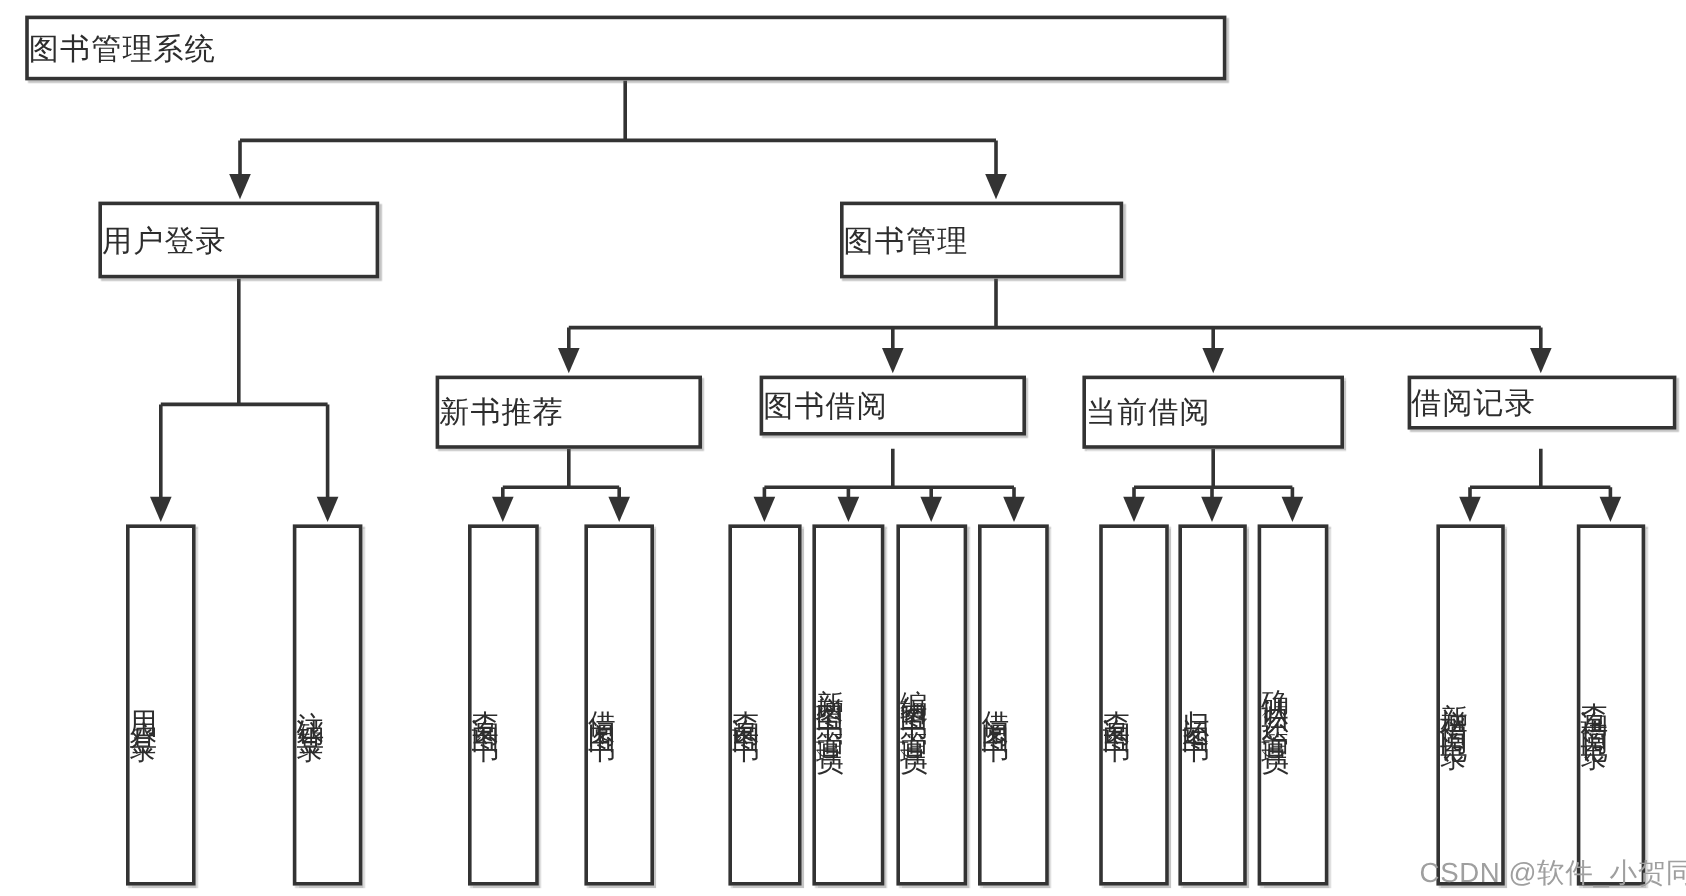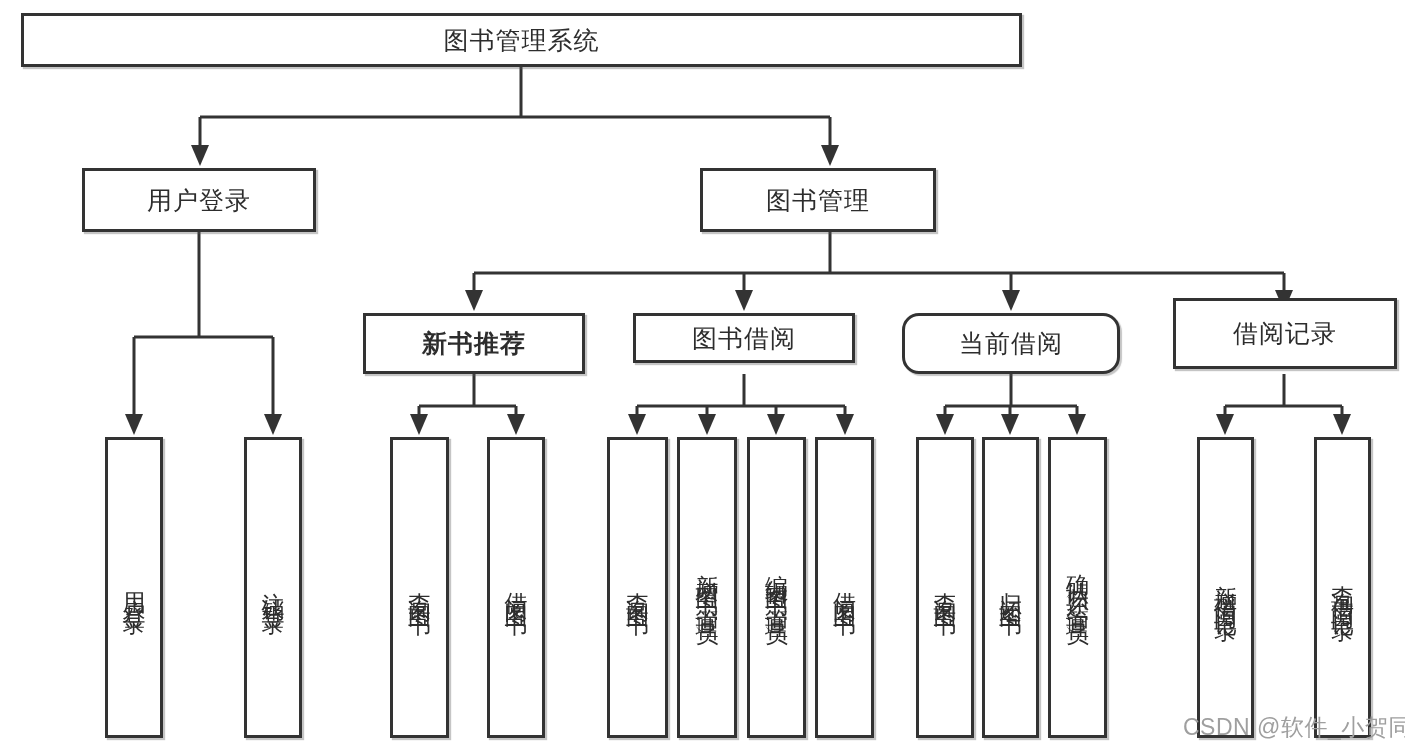--- a/index.html
+++ b/index.html
@@ -32,21 +32,20 @@
     fill: var(--line-color, #333333);
     stroke: none;
   }
   .node {
     position: absolute;
     box-sizing: border-box;
     background: var(--box-fill, #ffffff);
     border: 3px solid var(--line-color, #333333);
     display: flex;
     align-items: center;
-    justify-content: center;
     color: var(--text-color, #2d2d2d);
     z-index: 2;
     box-shadow: 2px 2px 1px rgba(90, 90, 90, 0.35);
   }
   .node.horizontal .node-label {
     font-size: 25px;
     letter-spacing: 1px;
     white-space: nowrap;
   }
   .node.vertical .node-label {
@@ -101,30 +100,30 @@
   <div class="watermark">CSDN @软件_小贺同学</div>
 <div class="node horizontal" style="left: 21px; top: 13px; width: 1001px; height: 54px;">
     <span class="node-label">图书管理系统</span>
   </div>
     <div class="node horizontal" style="left: 82px; top: 168px; width: 234px; height: 64px;">
     <span class="node-label">用户登录</span>
   </div>
     <div class="node horizontal" style="left: 700px; top: 168px; width: 236px; height: 64px;">
     <span class="node-label">图书管理</span>
   </div>
-    <div class="node horizontal" style="left: 363px; top: 313px; width: 222px; height: 61px; font-weight: bold;">
+    <div class="node horizontal" style="left: 363px; top: 313px; width: 222px; height: 61px;">
     <span class="node-label">新书推荐</span>
   </div>
     <div class="node horizontal" style="left: 633px; top: 313px; width: 222px; height: 50px;">
     <span class="node-label">图书借阅</span>
   </div>
-    <div class="node horizontal" style="left: 902px; top: 313px; width: 218px; height: 61px; border-radius: 17px;">
+    <div class="node horizontal" style="left: 902px; top: 313px; width: 218px; height: 61px;">
     <span class="node-label">当前借阅</span>
   </div>
-    <div class="node horizontal" style="left: 1173px; top: 298px; width: 224px; height: 71px;">
+    <div class="node horizontal" style="left: 1173px; top: 313px; width: 224px; height: 45px;">
     <span class="node-label">借阅记录</span>
   </div>
     <div class="node vertical" style="left: 105px; top: 437px; width: 58px; height: 301px;">
     <span class="node-label">用户登录</span>
   </div>
     <div class="node vertical" style="left: 244px; top: 437px; width: 58px; height: 301px;">
     <span class="node-label">注销登录</span>
   </div>
     <div class="node vertical" style="left: 390px; top: 437px; width: 59px; height: 301px;">
     <span class="node-label">查询图书</span>

